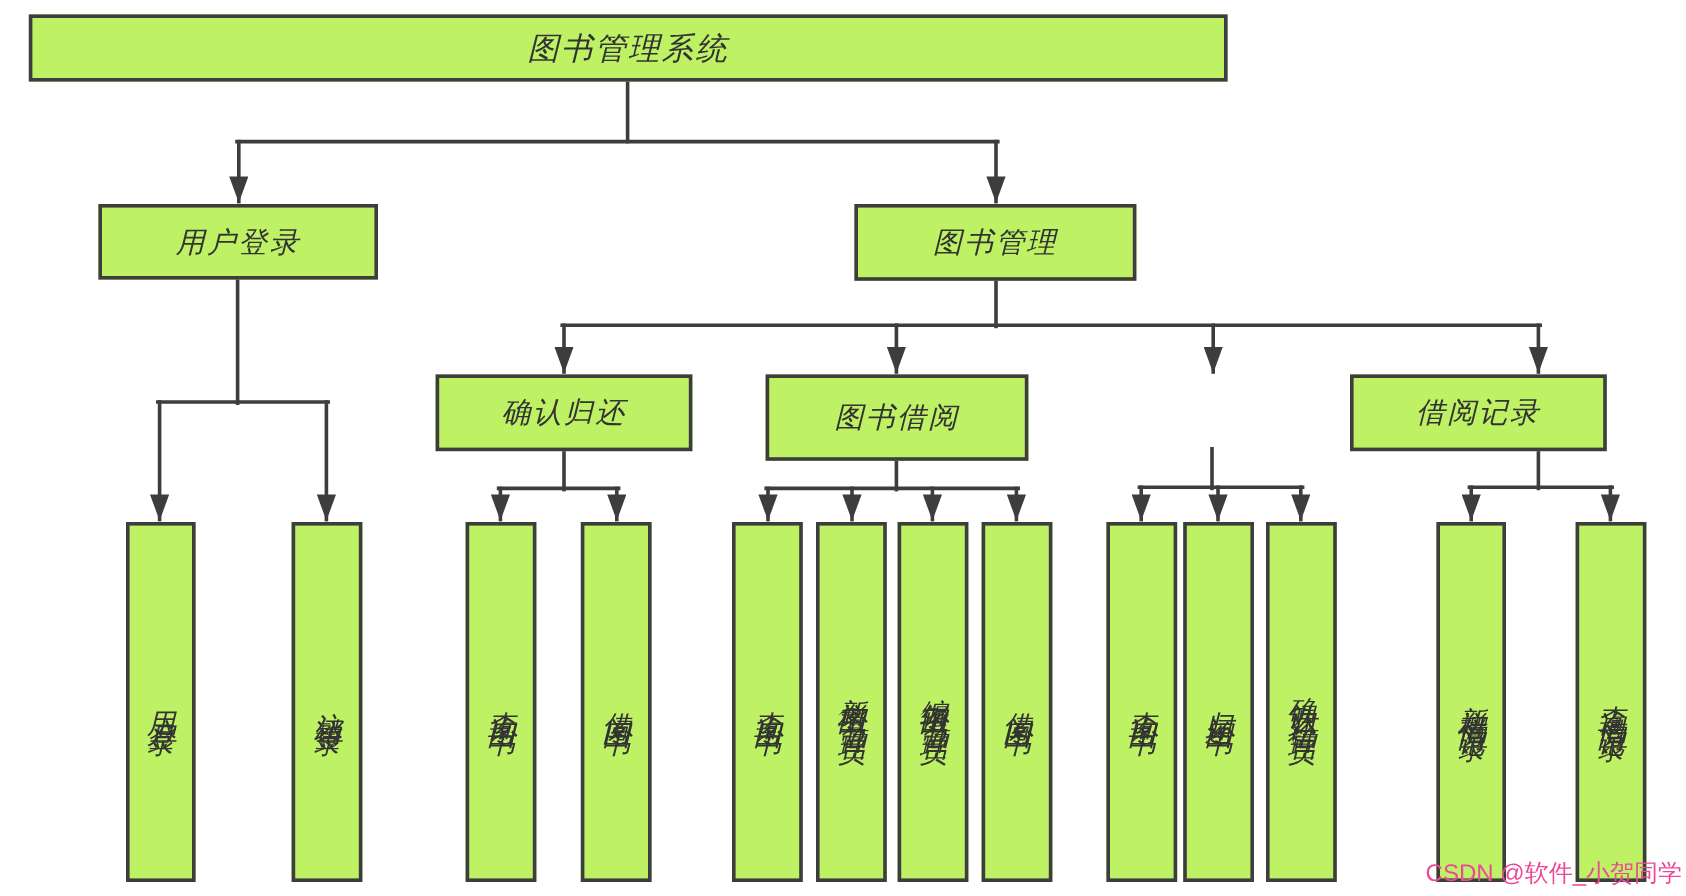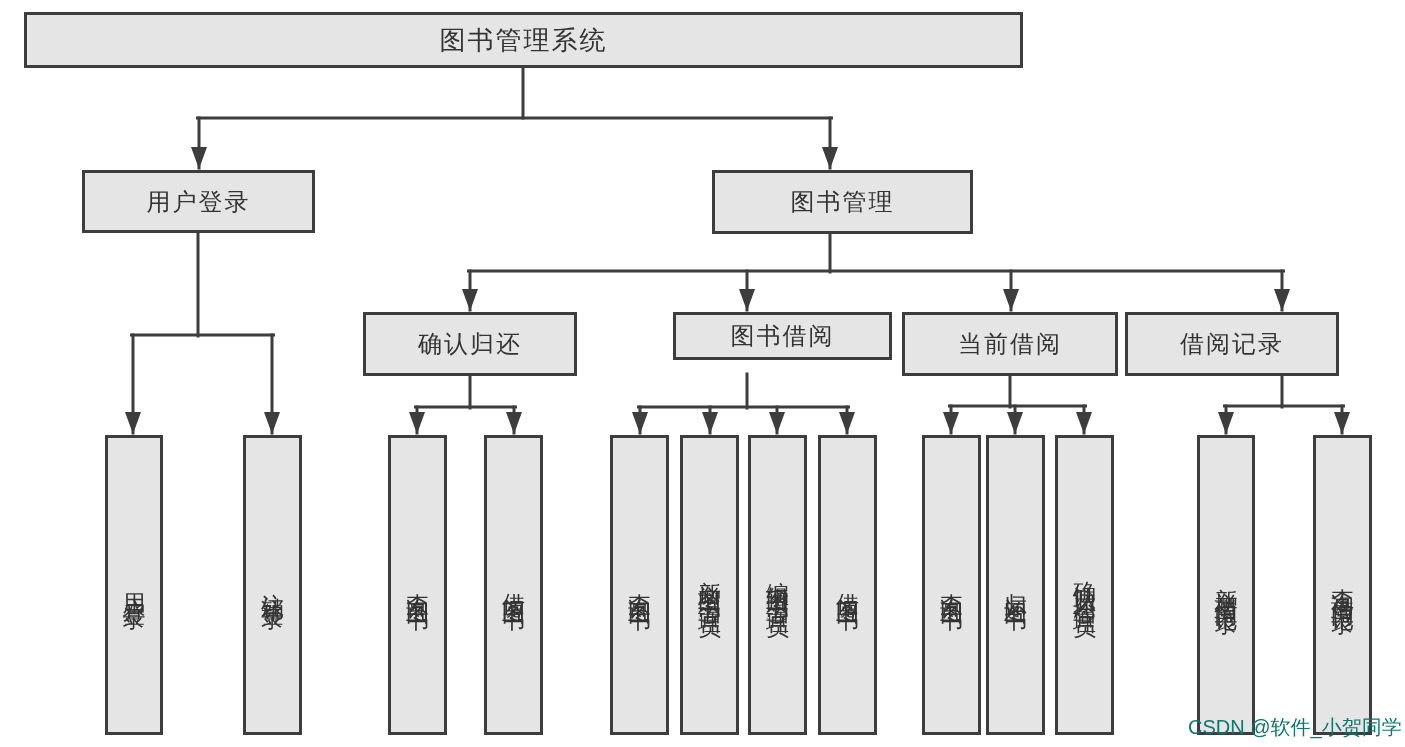--- a/index.html
+++ b/index.html
@@ -8,44 +8,45 @@
     width:1405px;height:747px;
     background:#ffffff;
     font-family:"Liberation Sans","DejaVu Sans",sans-serif;
     overflow:hidden;
   }
   .connectors{position:absolute;left:0;top:0;width:1405px;height:747px;}
   .node{
     position:absolute;
     box-sizing:border-box;
     border:3px solid #3d3d3d;
-    background:#e5e5e5;
+    background:#bef264;
     display:flex;align-items:center;justify-content:center;
     color:#333333;
+    font-style:italic;
   }
   .h-label{
     font-size:24px;
     letter-spacing:2px;
     white-space:nowrap;
     color:#333333;
   }
   .root .h-label{font-size:26px;}
   .v-label{
     writing-mode:vertical-rl;
     text-orientation:mixed;
     font-size:23px;
     line-height:1;
     letter-spacing:5px;
     color:#333333;
   }
   .watermark{
     position:absolute;
     left:1188px;top:714px;
     font-size:20px;
-    color:#0f766e;
+    color:#ec4899;
     white-space:nowrap;
   }
 </style>
 </head>
 <body>
 
 <div class="stage">
 
   <svg class="connectors" viewBox="0 0 1405 747" xmlns="http://www.w3.org/2000/svg">
     <defs>
@@ -112,32 +113,29 @@
     </g>
   </svg>
 
   <div class="node root" style="left:24px;top:12px;width:999px;height:56px">
     <span class="h-label">图书管理系统</span>
   </div>
 
   <div class="node" style="left:82px;top:170px;width:233px;height:63px">
     <span class="h-label">用户登录</span>
   </div>
-  <div class="node" style="left:712px;top:170px;width:261px;height:64px">
+  <div class="node" style="left:712px;top:170px;width:235px;height:64px">
     <span class="h-label">图书管理</span>
   </div>
 
   <div class="node" style="left:363px;top:312px;width:214px;height:64px">
     <span class="h-label">确认归还</span>
   </div>
-  <div class="node" style="left:673px;top:312px;width:219px;height:48px">
+  <div class="node" style="left:638px;top:312px;width:219px;height:72px">
     <span class="h-label">图书借阅</span>
-  </div>
-  <div class="node" style="left:902px;top:312px;width:216px;height:64px">
-    <span class="h-label">当前借阅</span>
   </div>
   <div class="node" style="left:1125px;top:312px;width:214px;height:64px">
     <span class="h-label">借阅记录</span>
   </div>
 
   <div class="node leaf" style="left:105px;top:435px;width:58px;height:300px">
     <span class="v-label">用户登录</span>
   </div>
   <div class="node leaf" style="left:243px;top:435px;width:59px;height:300px">
     <span class="v-label">注销登录</span>

